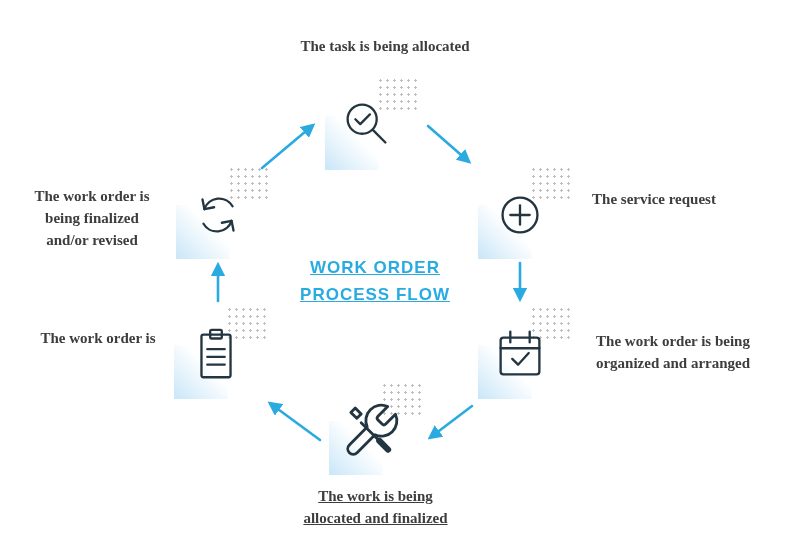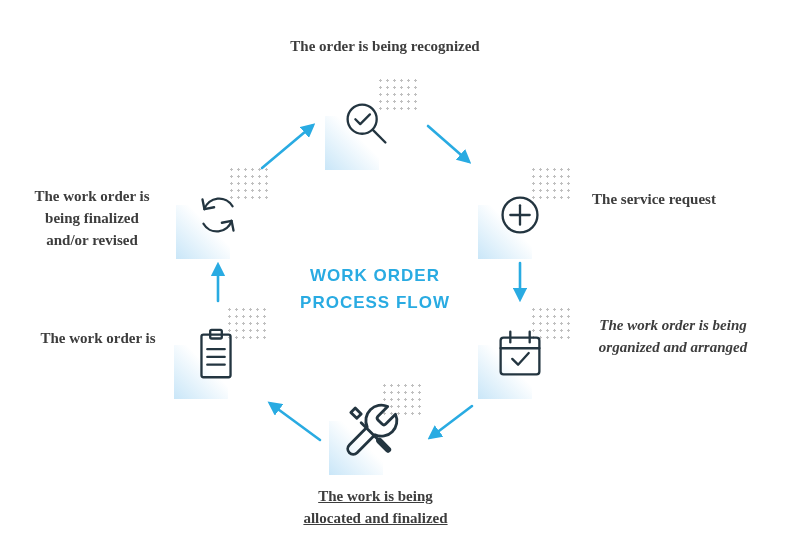--- a/index.html
+++ b/index.html
@@ -33,34 +33,34 @@
   .arrows { position:absolute; left:0; top:0; width:810px; height:558px; z-index:3; pointer-events:none; }
   .arrow-line { stroke:#29abe2; stroke-width:2.6; fill:none; stroke-linecap:round; }
   .icon-stroke { fill:none; stroke:#233540; stroke-width:2.4; stroke-linecap:round; stroke-linejoin:round; }
   .icon-stroke-thin { fill:none; stroke:#233540; stroke-width:1.1; stroke-linecap:round; stroke-linejoin:round; }
 </style>
 </head>
 <body>
 
 <div class="canvas">
 
-  <div class="center-title" style="left:283px; top:262px; width:184px;">
+  <div class="center-title" style="left:283px; top:254px; width:184px;text-decoration:underline;">
     <div>WORK ORDER</div>
     <div>PROCESS FLOW</div>
   </div>
 
   <div class="label" style="left:250px; top:36px; width:270px;">
-    <div>The order is being recognized</div>
+    <div>The task is being allocated</div>
   </div>
 
   <div class="label" style="left:578px; top:189px; width:152px;">
     <div>The service request</div>
   </div>
 
-  <div class="label" style="left:572px; top:315px; width:202px;font-style:italic;">
+  <div class="label" style="left:572px; top:331px; width:202px;">
     <div>The work order is being</div>
     <div>organized and arranged</div>
   </div>
 
   <div class="label" style="left:268px; top:486px; width:215px;text-decoration:underline;">
     <div>The work is being</div>
     <div>allocated and finalized</div>
   </div>
 
   <div class="label" style="left:28px; top:328px; width:140px;">

